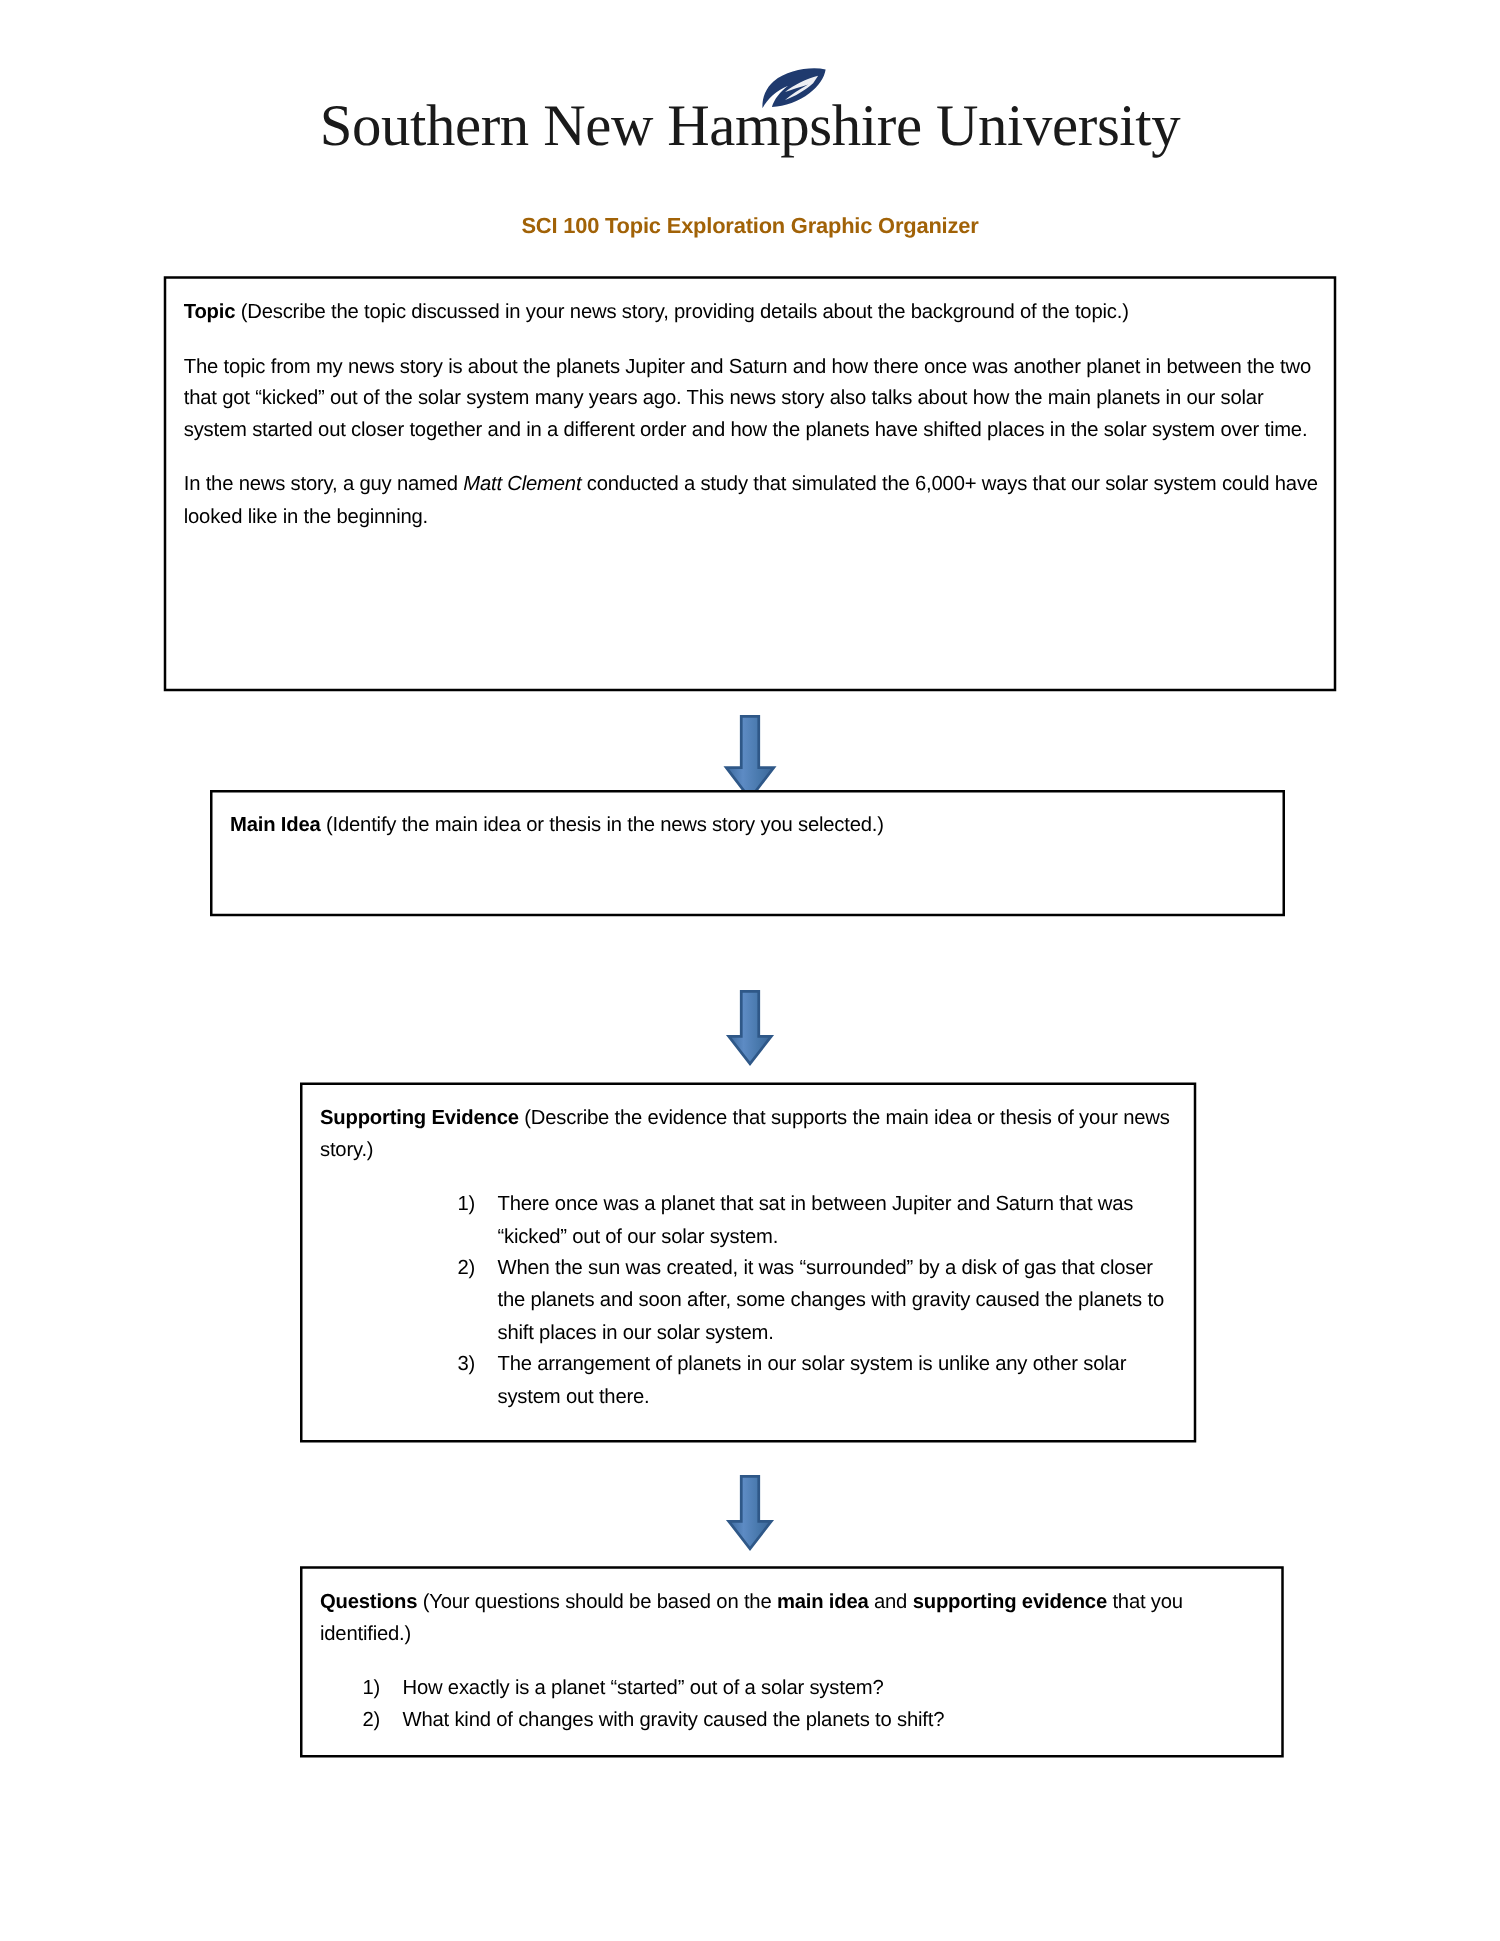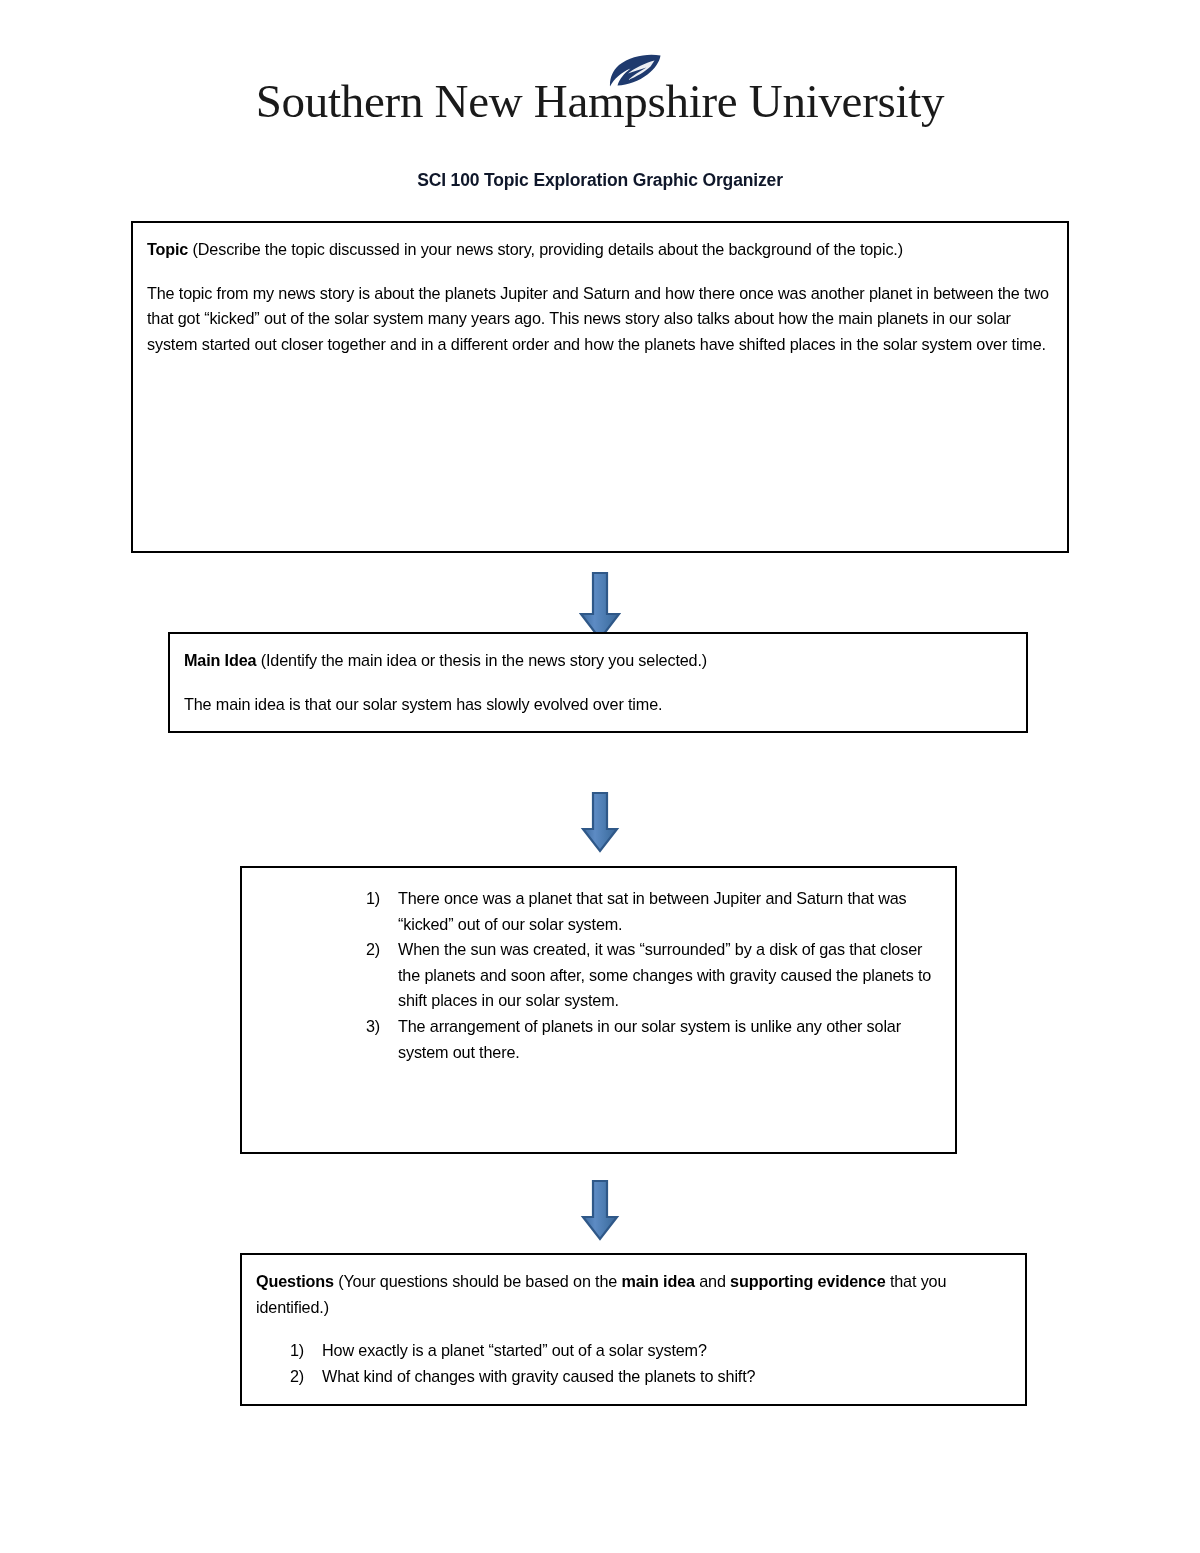--- a/index.html
+++ b/index.html
@@ -47,21 +47,21 @@
 
   .doc-title {
     position: absolute;
     top: 170px;
     left: 0;
     width: 1200px;
     text-align: center;
     font-size: 17.5px;
     font-weight: bold;
     letter-spacing: -0.15px;
-    color: #0f172a;
+    color: #a16207;
   }
 
   
   .box {
     position: absolute;
     border: 2px solid #000000;
     background: #ffffff;
     box-sizing: border-box;
   }
   .box-inner {
@@ -131,20 +131,23 @@
 </div>
 
 <div class="doc-title">SCI 100 Topic Exploration Graphic Organizer</div>
 
 <div class="box" id="box-topic">
   <div class="box-inner">
     <p class="para">
       <b>Topic</b><span> (Describe the topic discussed in your news story, providing details about the background of the topic.)</span>
     </p>
     <p class="para">The topic from my news story is about the planets Jupiter and Saturn and how there once was another planet in between the two that got “kicked” out of the solar system many years ago. This news story also talks about how the main planets in our solar system started out closer together and in a different order and how the planets have shifted places in the solar system over time.</p>
+    <p class="para">
+      <span>In the news story, a guy named </span><i>Matt Clement</i><span> conducted a study that simulated the 6,000+ ways that our solar system could have looked like in the beginning.</span>
+    </p>
   </div>
 </div>
 
 <div class="arrow" id="arrow-1">
   <svg viewBox="0 0 44 70" width="44" height="70" aria-hidden="true">
     <defs>
       <linearGradient id="ag1" x1="0" y1="0" x2="1" y2="0">
         <stop offset="0%" stop-color="#3c6a9e"></stop>
         <stop offset="35%" stop-color="#5d8bc4"></stop>
         <stop offset="70%" stop-color="#4878ac"></stop>
@@ -153,40 +156,42 @@
     </defs>
     <path d="M15 1 H29 V42 H41 L22 67 L3 42 H15 Z" fill="url(#ag1)" stroke="#2f5888" stroke-width="2.2" stroke-linejoin="miter"></path>
   </svg>
 </div>
 
 <div class="box" id="box-mainidea">
   <div class="box-inner">
     <p class="para">
       <b>Main Idea</b><span> (Identify the main idea or thesis in the news story you selected.)</span>
     </p>
-    <p class="para">The main idea is that our solar system has slowly evolved over time.</p>
   </div>
 </div>
 
 <div class="arrow" id="arrow-2">
   <svg viewBox="0 0 40 62" width="40" height="62" aria-hidden="true">
     <defs>
       <linearGradient id="ag2" x1="0" y1="0" x2="1" y2="0">
         <stop offset="0%" stop-color="#3c6a9e"></stop>
         <stop offset="35%" stop-color="#5d8bc4"></stop>
         <stop offset="70%" stop-color="#4878ac"></stop>
         <stop offset="100%" stop-color="#3a6596"></stop>
       </linearGradient>
     </defs>
     <path d="M13 1 H27 V37 H37 L20 59 L3 37 H13 Z" fill="url(#ag2)" stroke="#2f5888" stroke-width="2.2" stroke-linejoin="miter"></path>
   </svg>
 </div>
 
 <div class="box" id="box-evidence">
   <div class="box-inner">
+    <p class="para">
+      <b>Supporting Evidence</b><span> (Describe the evidence that supports the main idea or thesis of your news story.)</span>
+    </p>
     <ul class="numlist indent">
       <li>
         <span class="num">1)</span>
         <span class="txt">There once was a planet that sat in between Jupiter and Saturn that was “kicked” out of our solar system.</span>
       </li>
       <li>
         <span class="num">2)</span>
         <span class="txt">When the sun was created, it was “surrounded” by a disk of gas that closer the planets and soon after, some changes with gravity caused the planets to shift places in our solar system.</span>
       </li>
       <li>

